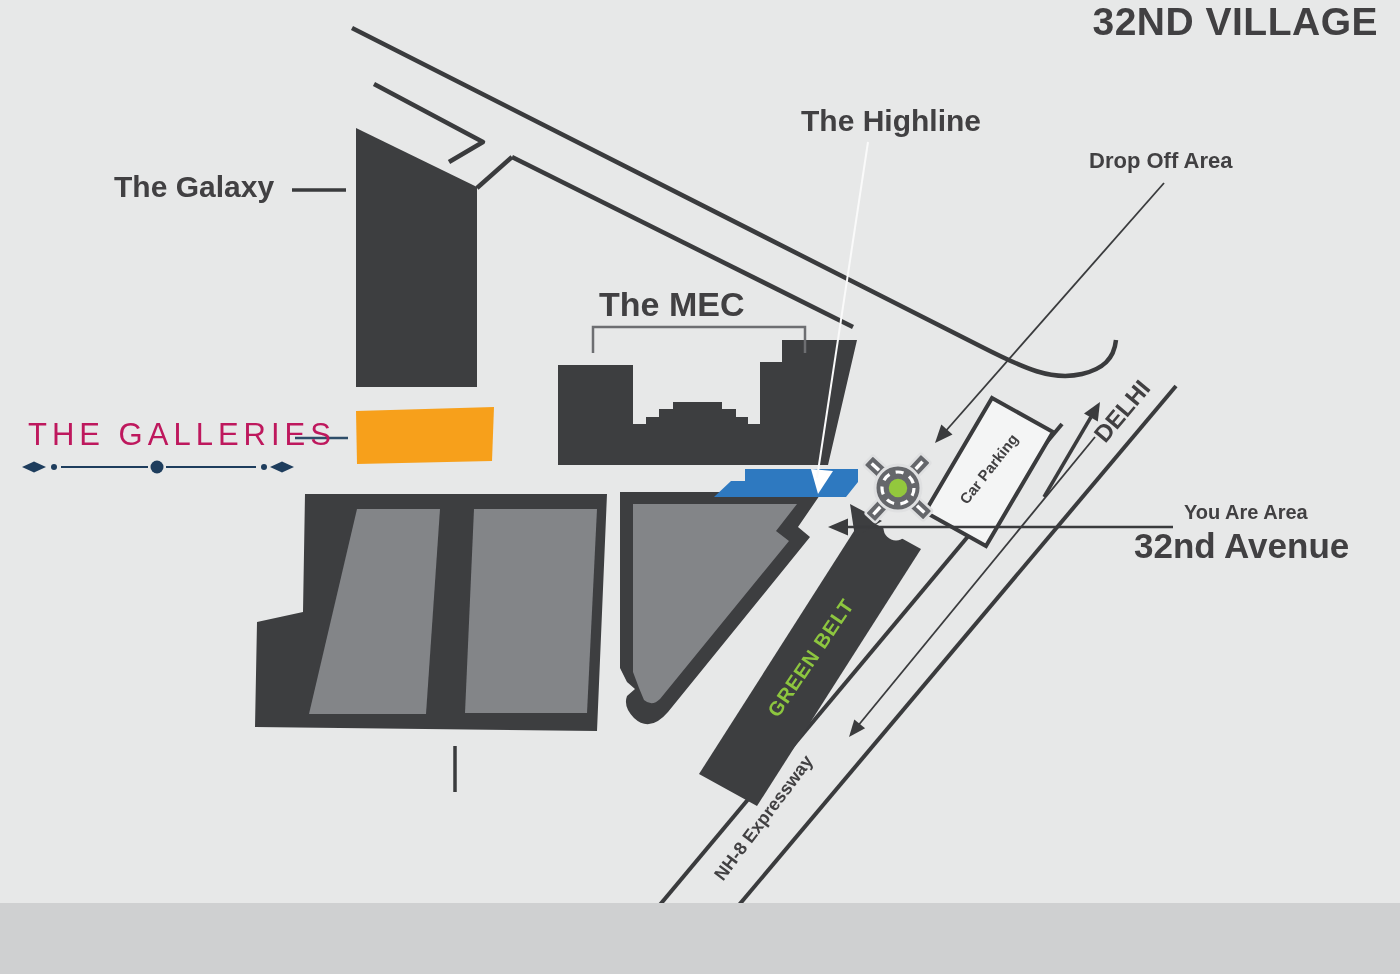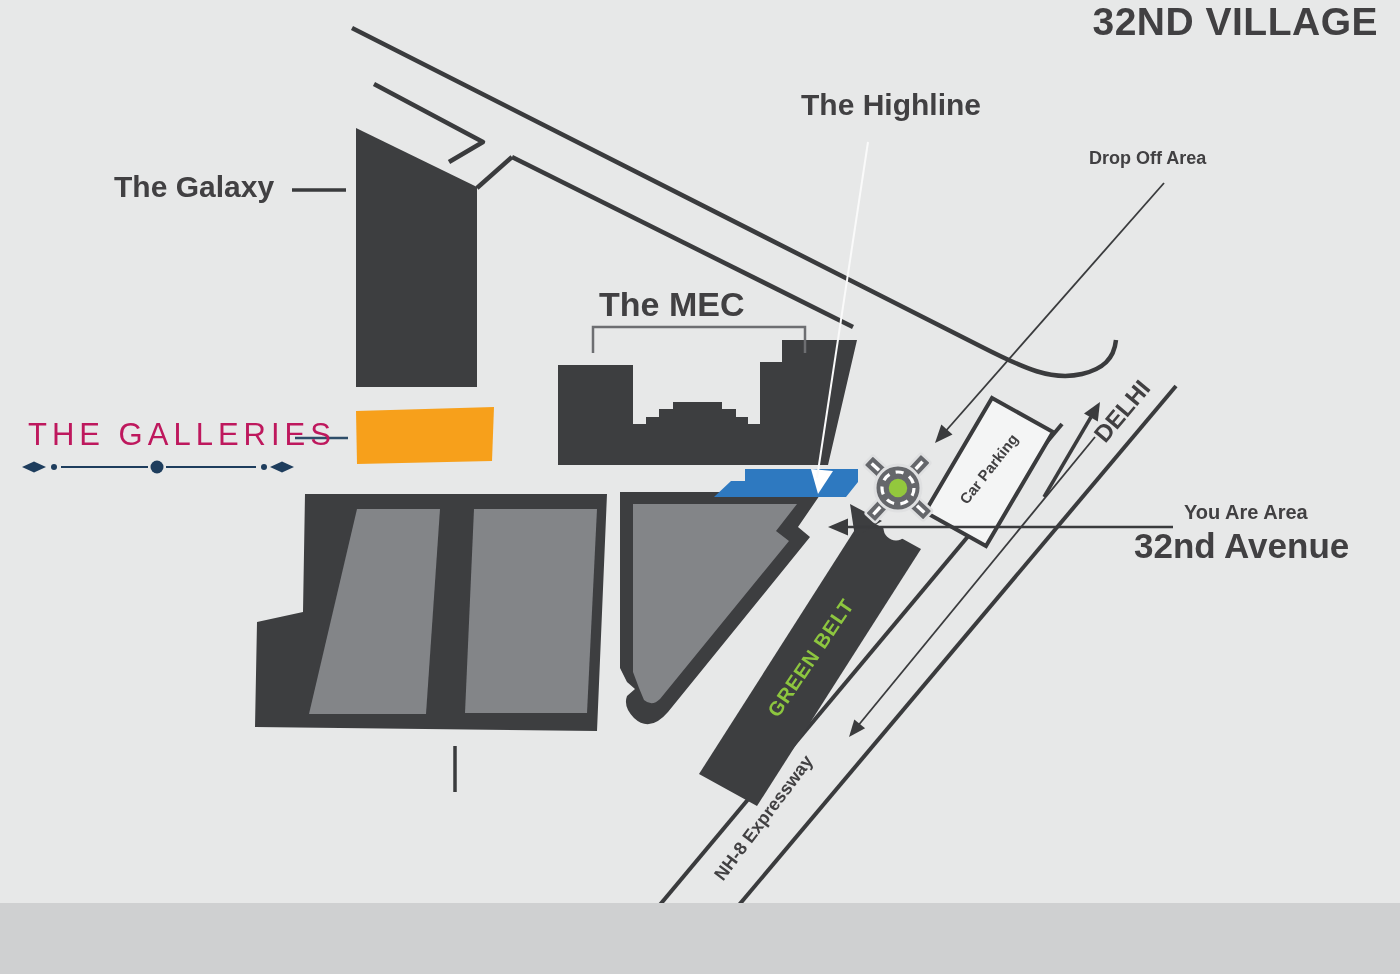--- a/index.html
+++ b/index.html
@@ -8,22 +8,22 @@
     background:#e7e8e8;
     font-family:"Liberation Sans", sans-serif;
   }
   #map-svg{position:absolute;left:0;top:0;width:1400px;height:974px;}
   .lbl{
     position:absolute;color:#414042;font-weight:bold;white-space:nowrap;
     line-height:1.05;
   }
   .lbl-title{right:22px;top:2px;font-size:39px;font-weight:800;letter-spacing:.5px;}
   .lbl-galaxy{left:114px;top:171px;font-size:30px;text-align:center;}
-  .lbl-highline{left:801px;top:89px;font-size:30px;}
-  .lbl-dropoff{left:1089px;top:149px;font-size:18px;}
+  .lbl-highline{left:801px;top:105px;font-size:30px;}
+  .lbl-dropoff{left:1089px;top:149px;font-size:22px;}
   .lbl-mec{left:599px;top:287px;font-size:34px;}
   .lbl-galleries{left:28px;top:419px;font-size:31px;font-weight:400;letter-spacing:5px;color:#be185d;}
   .lbl-yah{left:1184px;top:502px;font-size:20px;}
   .lbl-avenue{left:1134px;top:528px;font-size:35px;}
   .lbl-google{left:341px;top:794px;font-size:31px;}
   .lbl-delhi{left:1122px;top:411px;font-size:24px;transform:translate(-50%,-50%) rotate(-50deg);}
   .lbl-carparking{left:989px;top:469px;font-size:15px;transform:translate(-50%,-50%) rotate(-52deg);}
   .lbl-greenbelt{left:811px;top:658px;font-size:20px;letter-spacing:1px;color:#8dc63f;transform:translate(-50%,-50%) rotate(-56deg);}
   .lbl-nh8{left:764px;top:818px;font-size:18px;transform:translate(-50%,-50%) rotate(-53deg);}
 </style>

